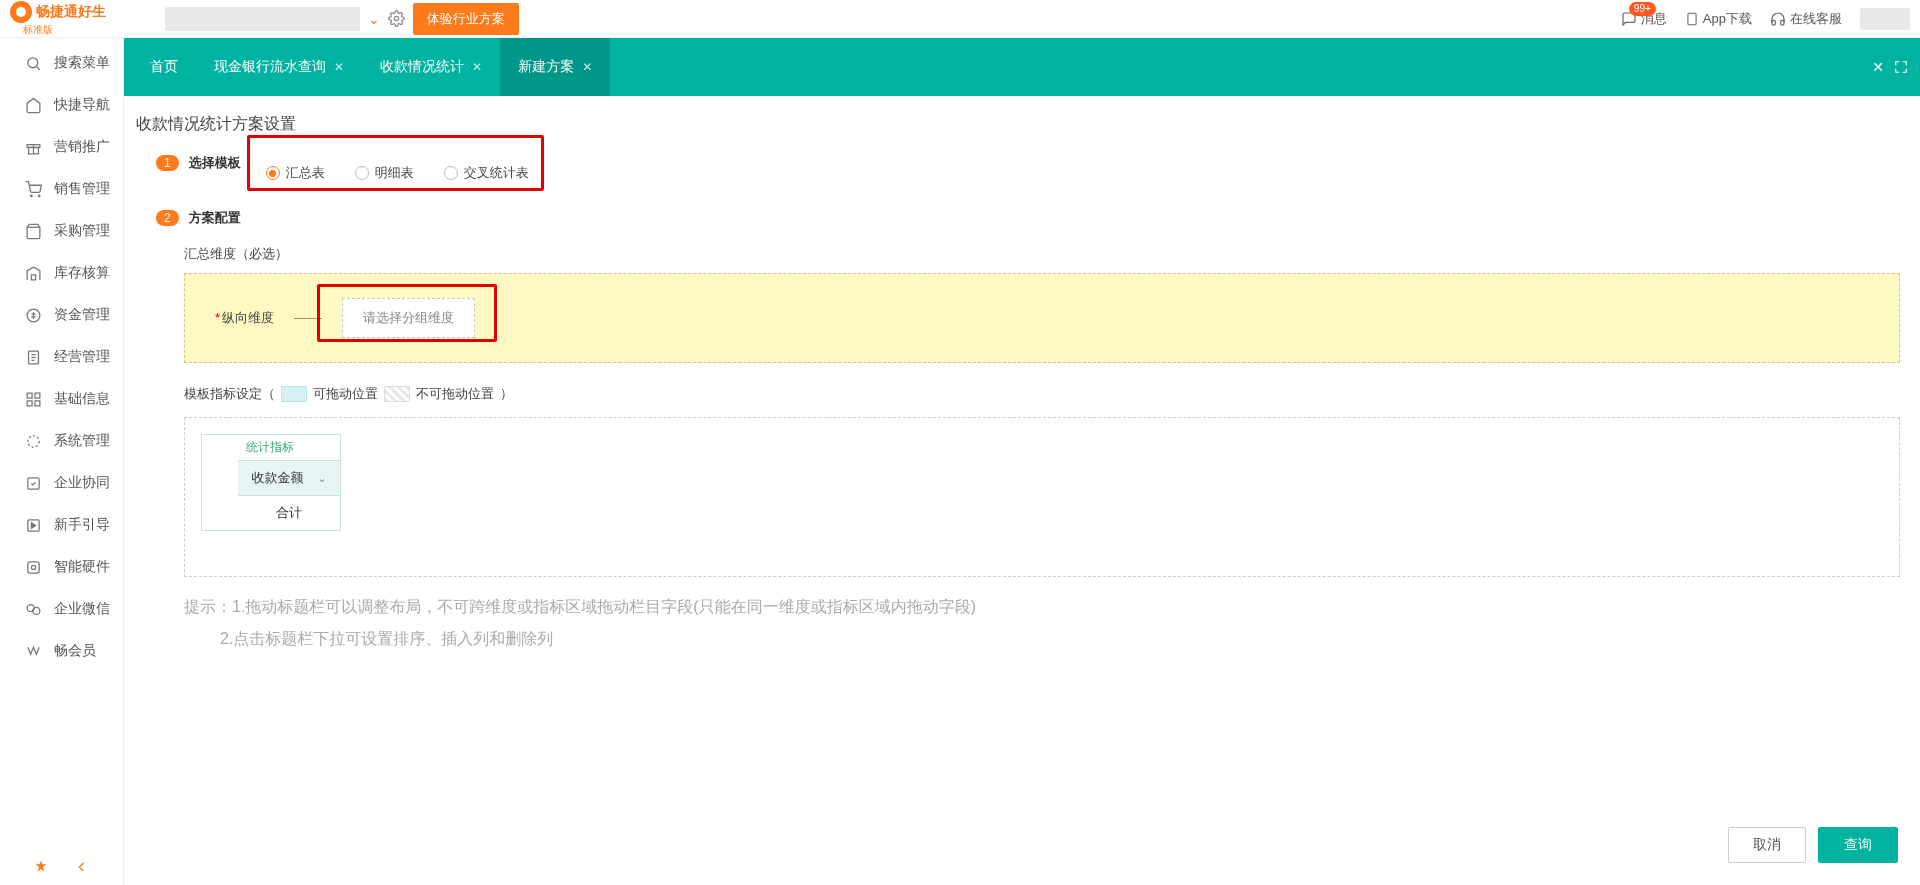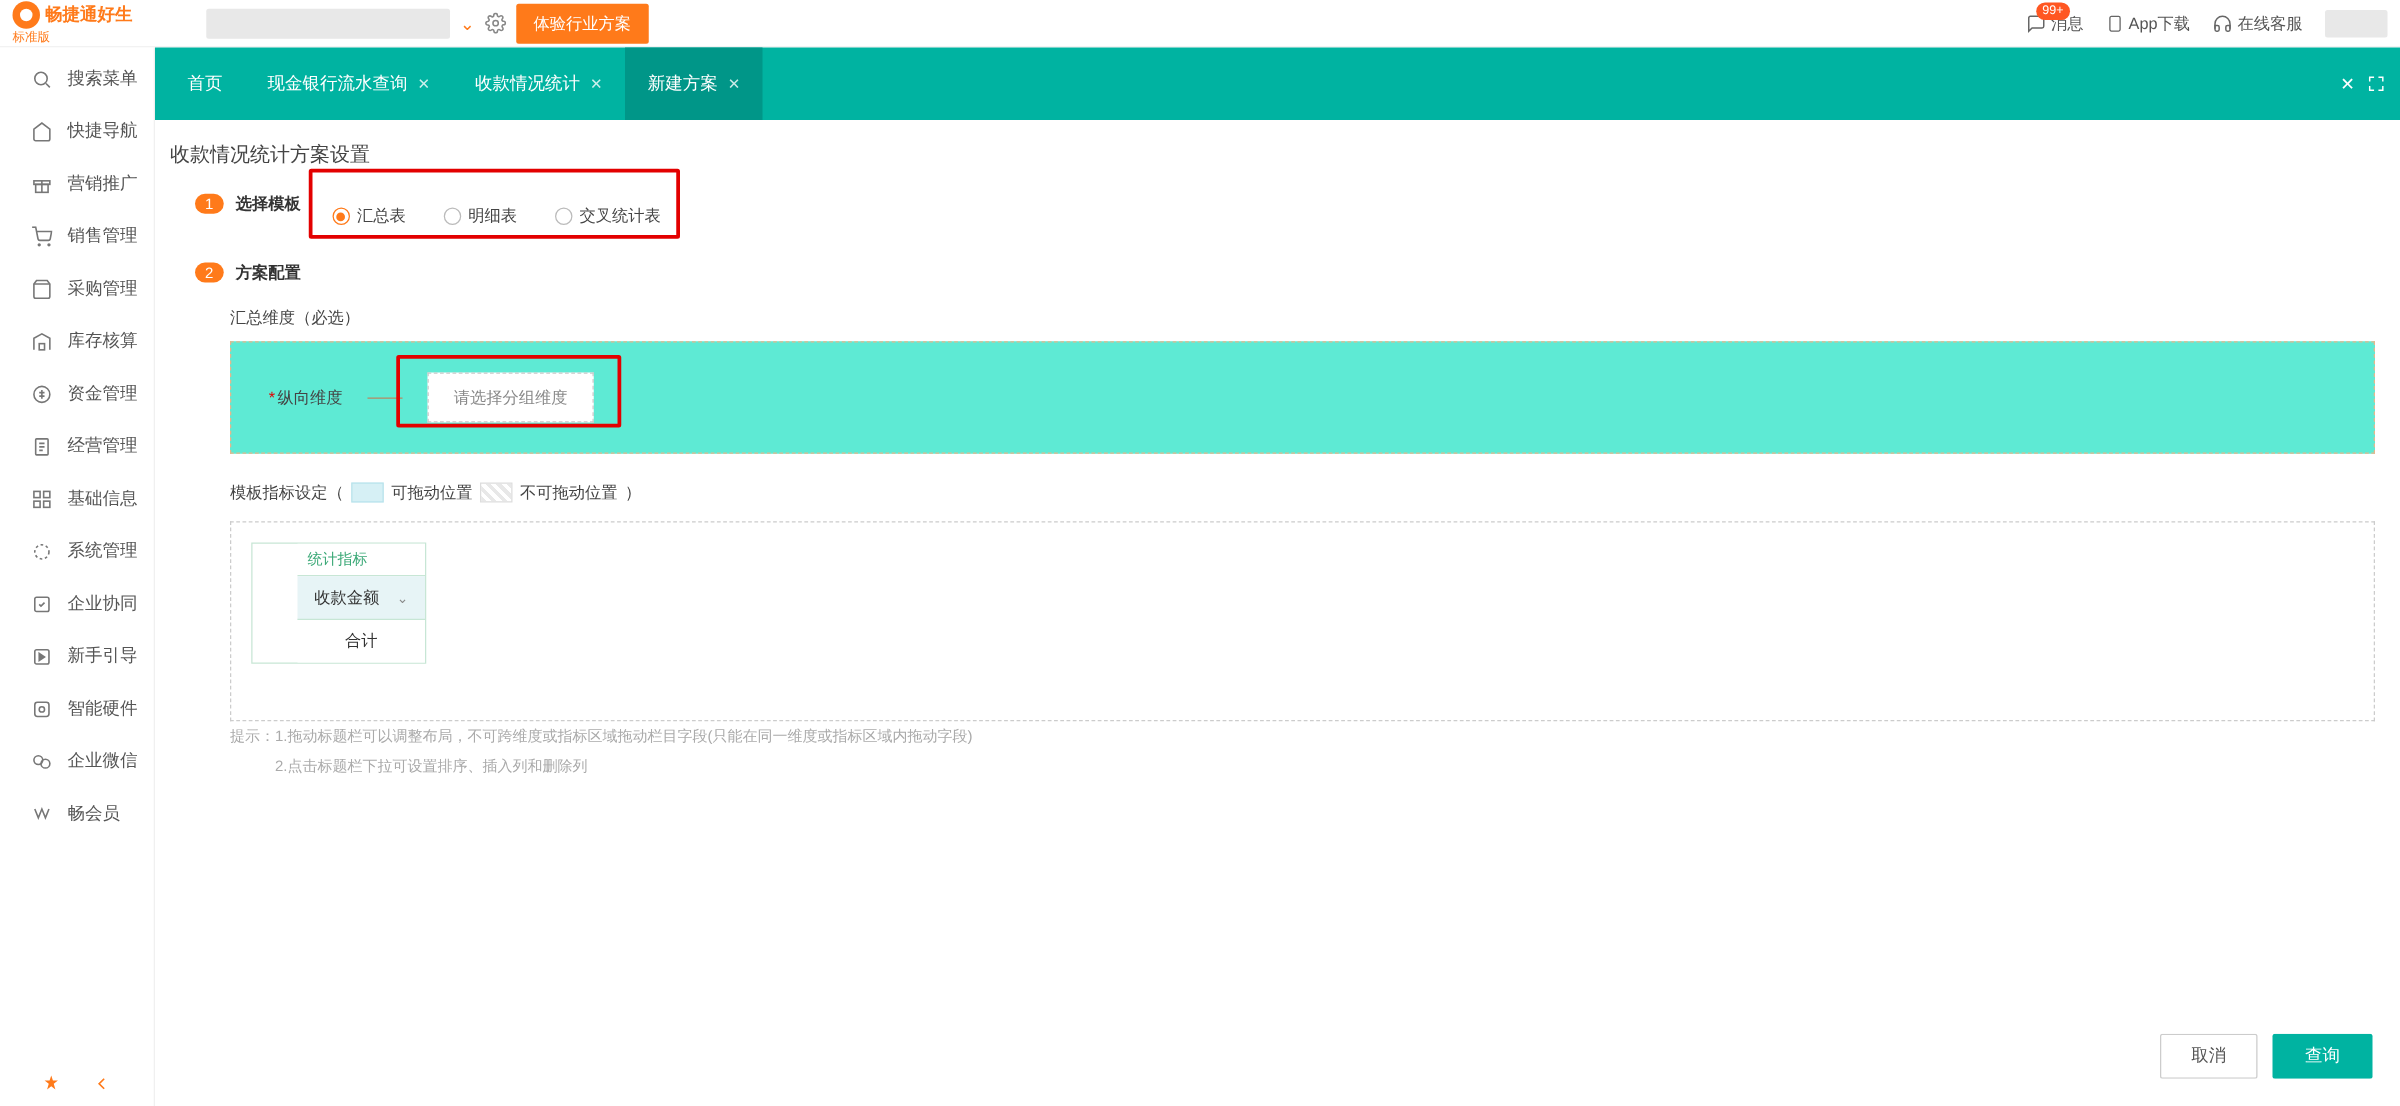--- a/index.html
+++ b/index.html
@@ -5,21 +5,21 @@
   * { box-sizing: border-box; margin: 0; padding: 0; }
   body { font-family: "Microsoft YaHei", "PingFang SC", sans-serif; font-size: 13px; color: #333; background: #fff; overflow: hidden; }
   
   
   .top-header { height: 38px; display: flex; align-items: center; padding: 0 10px; border-bottom: 1px solid #eee; }
   .logo-area { width: 135px; display: flex; flex-direction: column; align-items: flex-start; }
   .logo-row { display: flex; align-items: center; gap: 4px; }
   .logo-circle { width: 22px; height: 22px; border-radius: 50%; background: #ff7a1a; display: flex; align-items: center; justify-content: center; }
   .logo-inner { width: 10px; height: 10px; background: #fff; border-radius: 50%; }
   .logo-text { color: #ff7a1a; font-weight: bold; font-size: 14px; }
-  .logo-sub { color: #ff7a1a; font-size: 10px; margin-left: 0; }
+  .logo-sub { color: #ff7a1a; font-size: 10px; margin-left: 13px; }
   .company-area { display: flex; align-items: center; gap: 8px; margin-left: 20px; }
   .company-box { width: 195px; height: 24px; background: #e8e8e8; border-radius: 2px; }
   .chevron-orange { color: #ff7a1a; font-size: 14px; }
   .gear { color: #888; font-size: 16px; cursor: pointer; margin: 0 8px; }
   .btn-orange { background: #ff7a1a; color: #fff; border: none; padding: 7px 14px; border-radius: 2px; cursor: pointer; font-size: 13px; }
   .header-right { margin-left: auto; display: flex; align-items: center; gap: 18px; }
   .hdr-item { display: flex; align-items: center; gap: 4px; color: #555; cursor: pointer; font-size: 13px; position: relative; }
   .hdr-icon { font-size: 15px; color: #666; }
   .badge { position: absolute; top: -8px; left: 8px; background: #ff5722; color: #fff; font-size: 10px; padding: 0 5px; border-radius: 8px; line-height: 14px; }
   .avatar-box { width: 50px; height: 22px; background: #e8e8e8; border-radius: 2px; }
@@ -56,40 +56,40 @@
   .radio-circle { width: 14px; height: 14px; border-radius: 50%; border: 1.5px solid #bbb; display: flex; align-items: center; justify-content: center; }
   .radio-circle.sel { border-color: #ff7a1a; }
   .radio-dot { width: 7px; height: 7px; background: #ff7a1a; border-radius: 50%; }
 
   .red-box { border: 3px solid #e30000; border-radius: 2px; }
   .red-box-1 { padding: 6px 12px 6px 6px; margin-left: -4px; }
 
   .section-pad { padding-left: 48px; }
   .sub-title { font-size: 13px; color: #444; margin: 6px 0 10px 0; }
 
-  .dim-area { background: #5eead4; border: 1px dashed #e6b78c; padding: 24px 30px; display: flex; align-items: center; gap: 20px; position: relative; min-height: 78px; }
+  .dim-area { background: #fef9c3; border: 1px dashed #e6b78c; padding: 24px 30px; display: flex; align-items: center; gap: 20px; position: relative; min-height: 78px; }
   .req-star { color: #e30000; margin-right: 2px; }
   .dim-label { font-size: 13px; color: #444; }
   .dim-line { flex: 0 0 28px; height: 1px; background: #b58963; }
   .dim-drop { border: 1px dashed #c8c8c8; background: #fff; padding: 10px 20px; color: #888; font-size: 13px; min-width: 120px; }
   .red-box-2 { position: absolute; left: 132px; top: 10px; width: 180px; height: 58px; }
 
   .indicator-row { display: flex; align-items: center; gap: 6px; margin-top: 22px; font-size: 13px; color: #444; }
   .swatch { width: 26px; height: 16px; display: inline-block; }
   .swatch.can { background: #d6f0f5; border: 1px solid #b9e3ec; }
   .swatch.cant { background: repeating-linear-gradient(45deg,#e8e8e8,#e8e8e8 3px,#fff 3px,#fff 6px); border: 1px solid #ddd; }
 
   .ind-area { border: 1px dashed #ccc; margin-top: 14px; padding: 16px; min-height: 160px; }
   .ind-table { border: 1px solid #c7e6d5; width: 140px; padding-left: 36px; }
   .ind-head { background: #fff; color: #3aa876; font-size: 12px; padding: 4px 8px; border-bottom: 1px solid #c7e6d5; }
   .ind-cell { background: #e7f4f6; padding: 8px 10px; font-size: 13px; text-align: center; border-bottom: 1px solid #c7e6d5; display: flex; justify-content: center; align-items: center; gap: 14px; cursor: pointer; }
   .ind-cell2 { background: #fff; padding: 8px 10px; font-size: 13px; text-align: center; }
   .chev { color: #888; font-size: 11px; }
 
-  .tips { color: #aaa; font-size: 12px; line-height: 2; }
+  .tips { color: #aaa; font-size: 16px; margin-top: 14px; line-height: 2; }
   .tips .lbl { color: #aaa; }
 
   .save-row { display: flex; align-items: center; gap: 6px; margin: 24px 0 0 10px; font-size: 13px; color: #444; }
   .cb { width: 14px; height: 14px; border: 1px solid #bbb; border-radius: 2px; }
 
   .footer-btns { position: fixed; right: 22px; bottom: 22px; display: flex; gap: 12px; }
   .btn-plain { background: #fff; border: 1px solid #ccc; color: #555; padding: 8px 24px; border-radius: 2px; cursor: pointer; font-size: 14px; }
   .btn-teal { background: #00b3a1; border: none; color: #fff; padding: 9px 26px; border-radius: 2px; cursor: pointer; font-size: 14px; }
 
   svg { display: block; }

